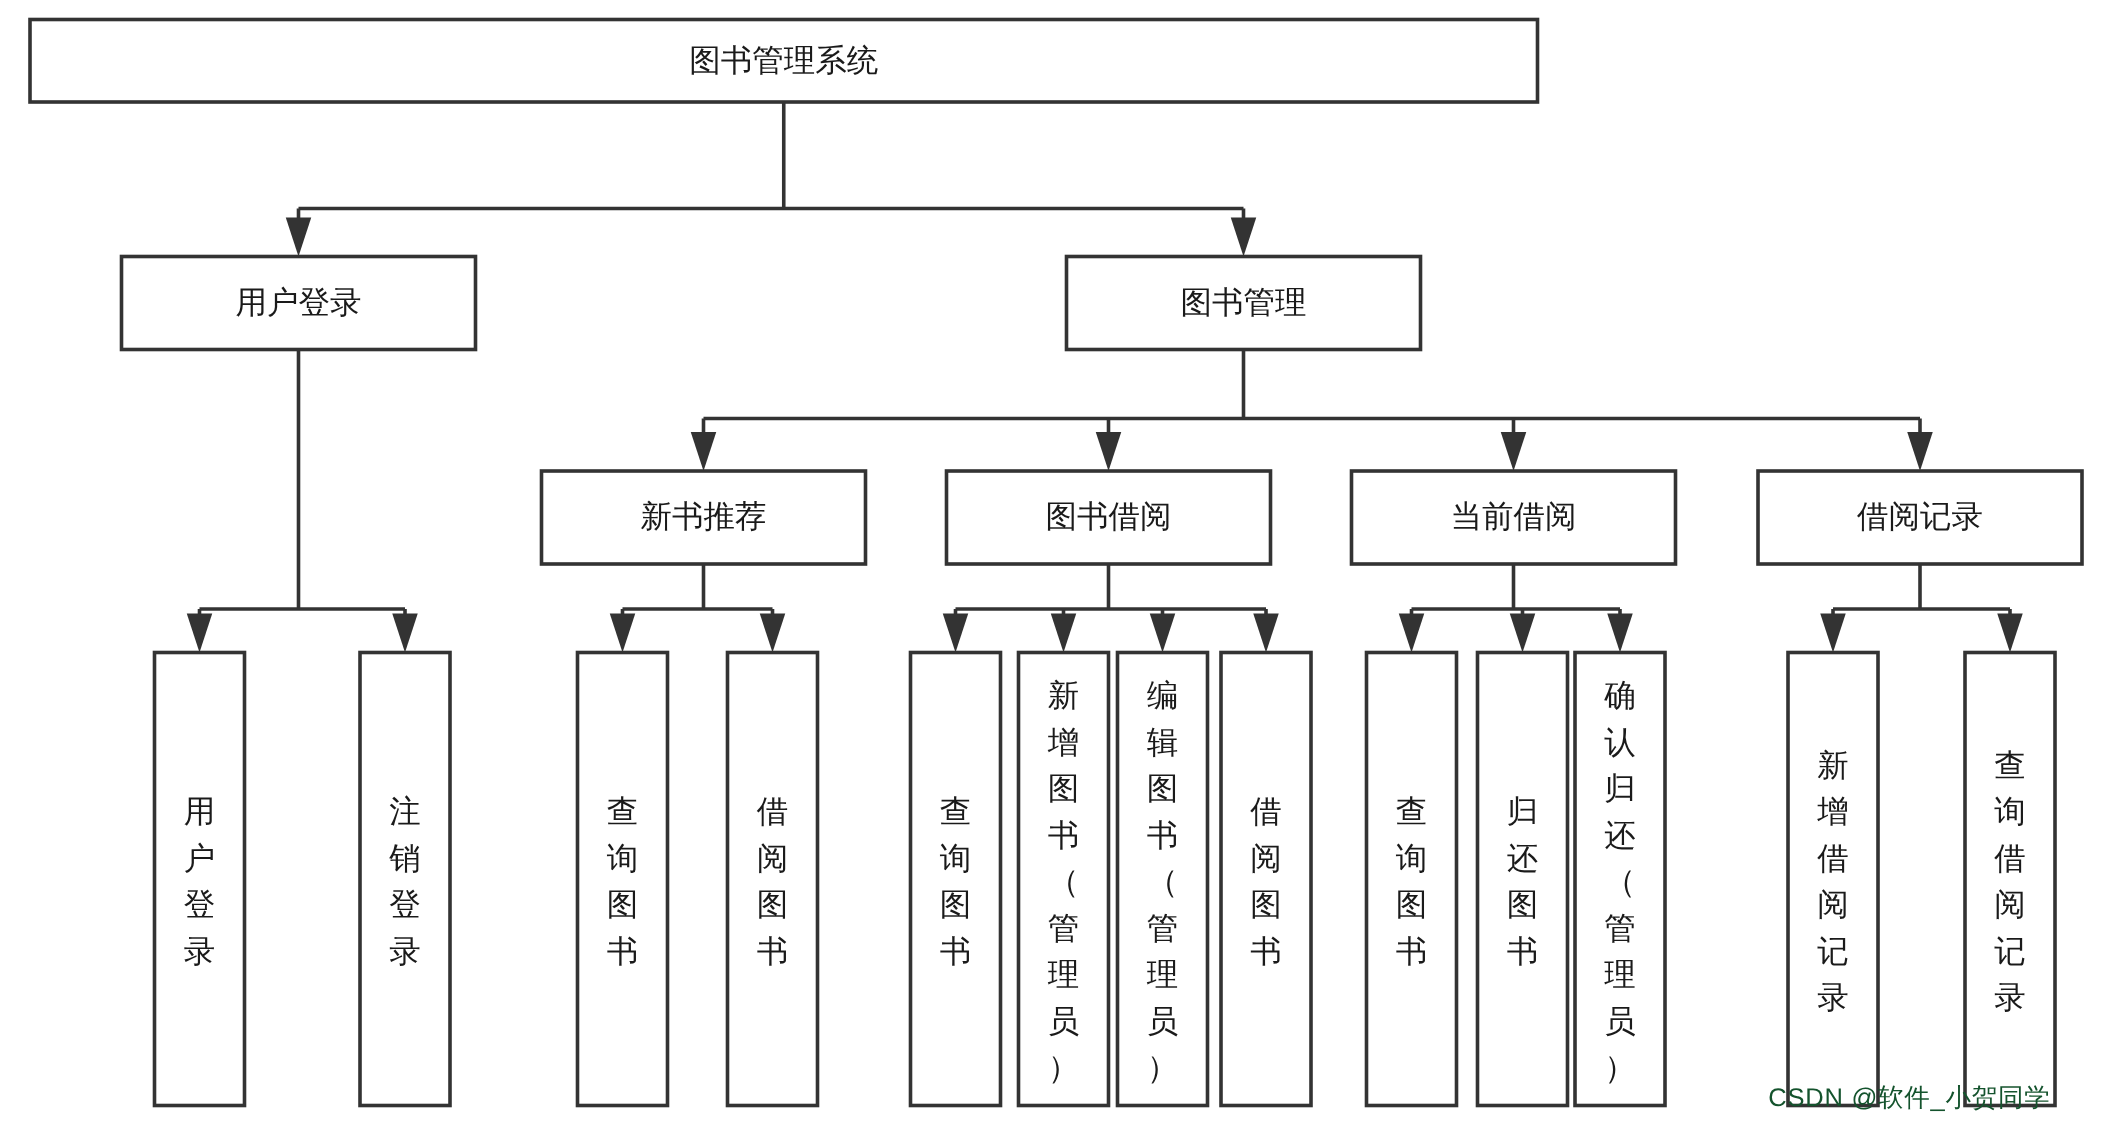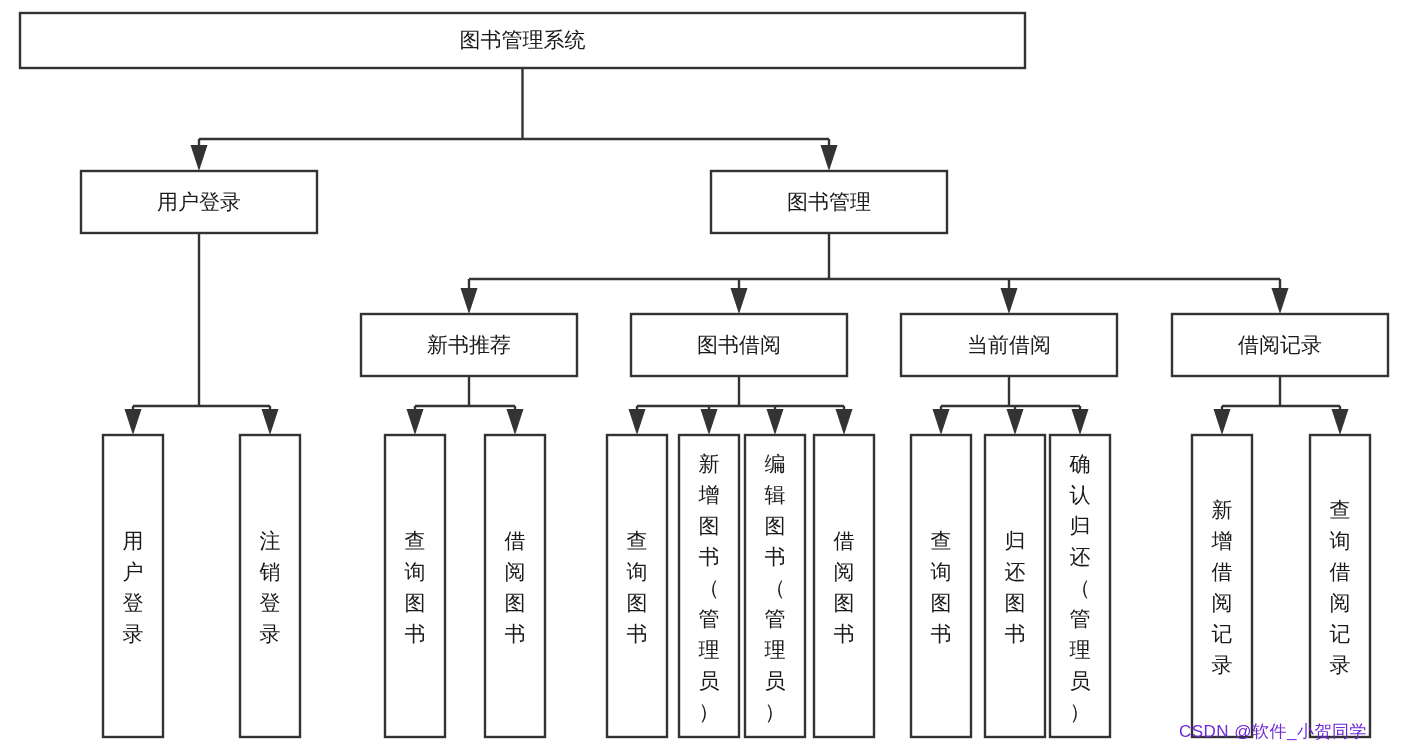--- a/index.html
+++ b/index.html
@@ -54,21 +54,21 @@
     font-size: 21px;
     fill: #1a1a1a;
     text-anchor: middle;
   }
   .watermark {
     position: absolute;
     right: 8px;
     bottom: 4px;
     font-family: "Liberation Sans", "DejaVu Sans", sans-serif;
     font-size: 17px;
-    color: #6d28d9;
+    color: #14532d;
     white-space: nowrap;
     letter-spacing: 0.5px;
     pointer-events: none;
   }
 </style>
 </head>
 <body>
 
 <div id="diagram-root">
   <svg id="flow" viewBox="0 0 1405 747">

